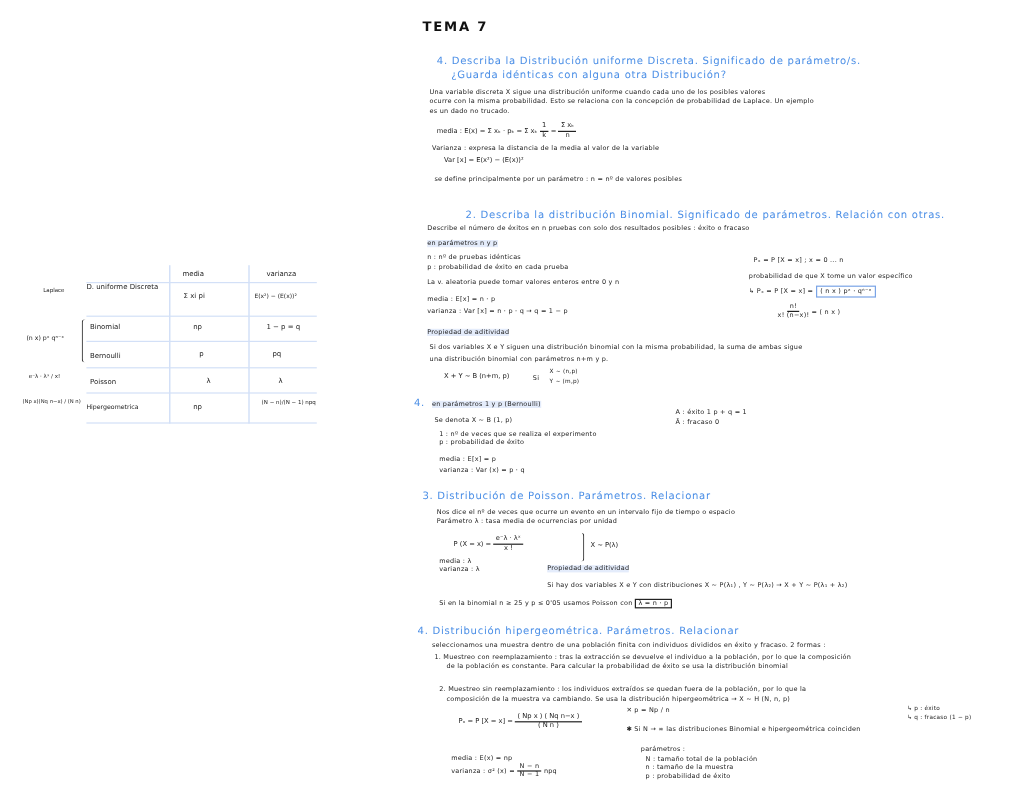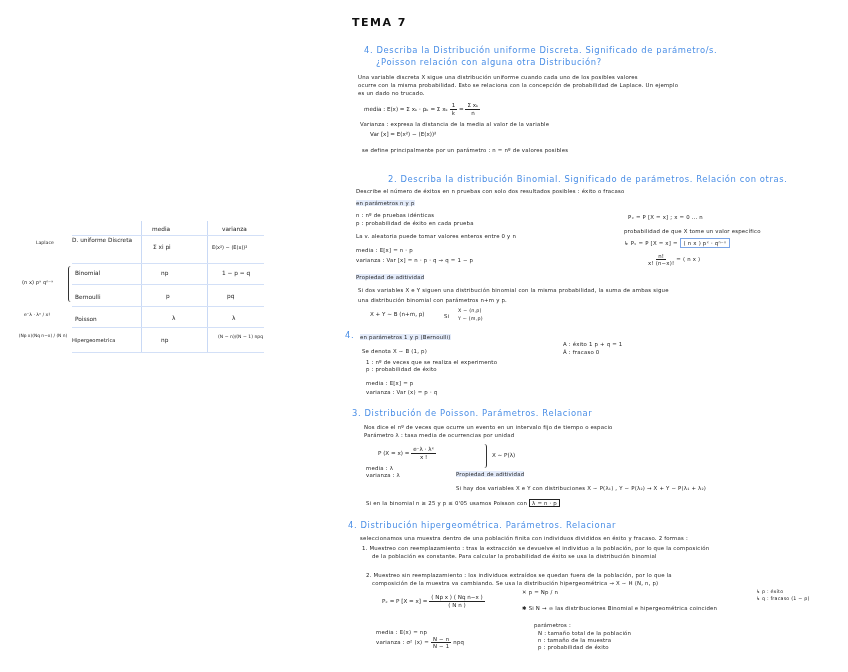--- a/index.html
+++ b/index.html
@@ -65,21 +65,21 @@
   <div class="cell" style="left:232px; top:315px;">λ</div>
 
   <div class="cell" style="left:18px; top:333px; font-size:4.4px; white-space:normal; width:50px; text-align:center;">(Np x)(Nq n−x) / (N n)</div>
   <div class="cell" style="left:72px; top:337px; font-size:5.2px;">Hipergeometrica</div>
   <div class="cell" style="left:161px; top:337px;">np</div>
   <div class="cell" style="left:218px; top:334px; font-size:4.6px; white-space:normal; width:50px;">(N − n)/(N − 1) npq</div>
 </div>
 
 <div>
   <div class="abs h" style="left:364px; top:45px;">4. Describa la Distribución uniforme Discreta. Significado de parámetro/s.</div>
-  <div class="abs h" style="left:376px; top:57px;">¿Poisson relación con alguna otra Distribución?</div>
+  <div class="abs h" style="left:376px; top:57px;">¿Guarda idénticas con alguna otra Distribución?</div>
   <div class="abs t" style="left:358px; top:74px;">Una variable discreta X sigue una distribución uniforme cuando cada uno de los posibles valores</div>
   <div class="abs t" style="left:358px; top:82px;">ocurre con la misma probabilidad. Esto se relaciona con la concepción de probabilidad de Laplace. Un ejemplo</div>
   <div class="abs t" style="left:358px; top:90px;">es un dado no trucado.</div>
   <div class="abs m" style="left:364px; top:102px;">
     <span>media :</span>
     <span>E(x) = Σ xₖ · pₖ = Σ xₖ</span>
     <span class="frac">
         <span class="num">1</span>
         <span>k</span>
       </span>

